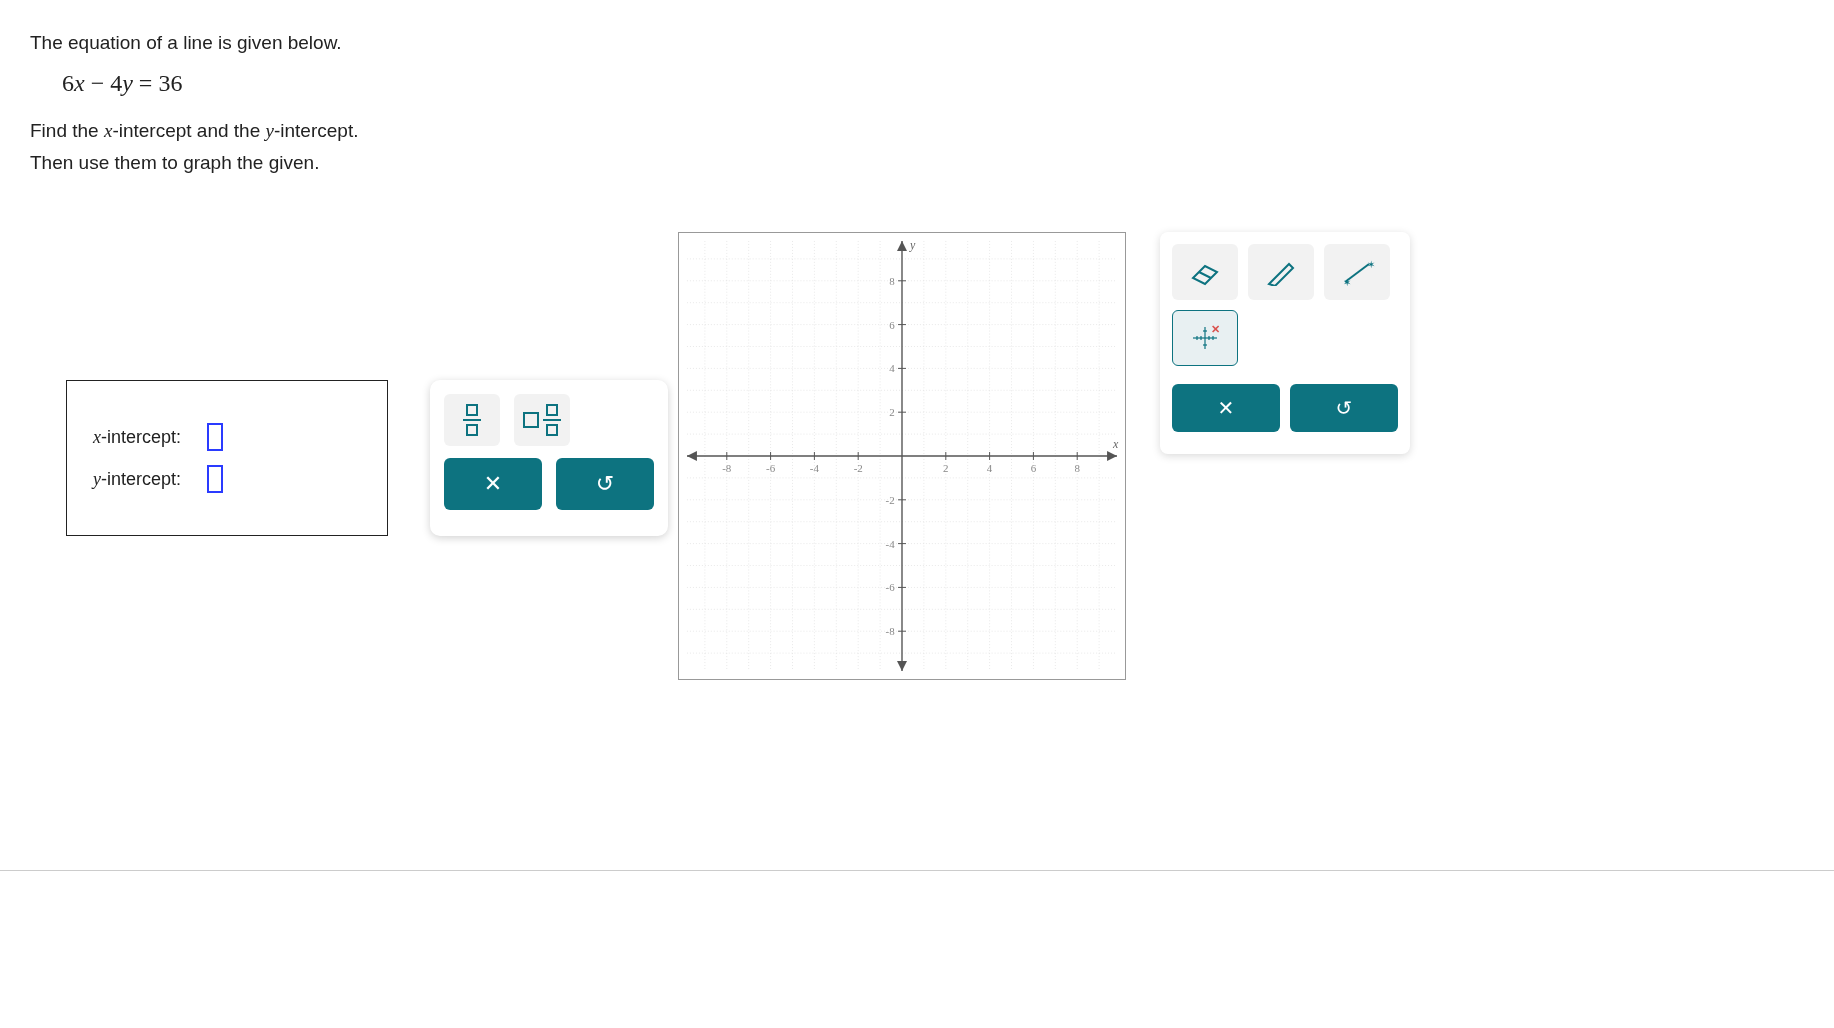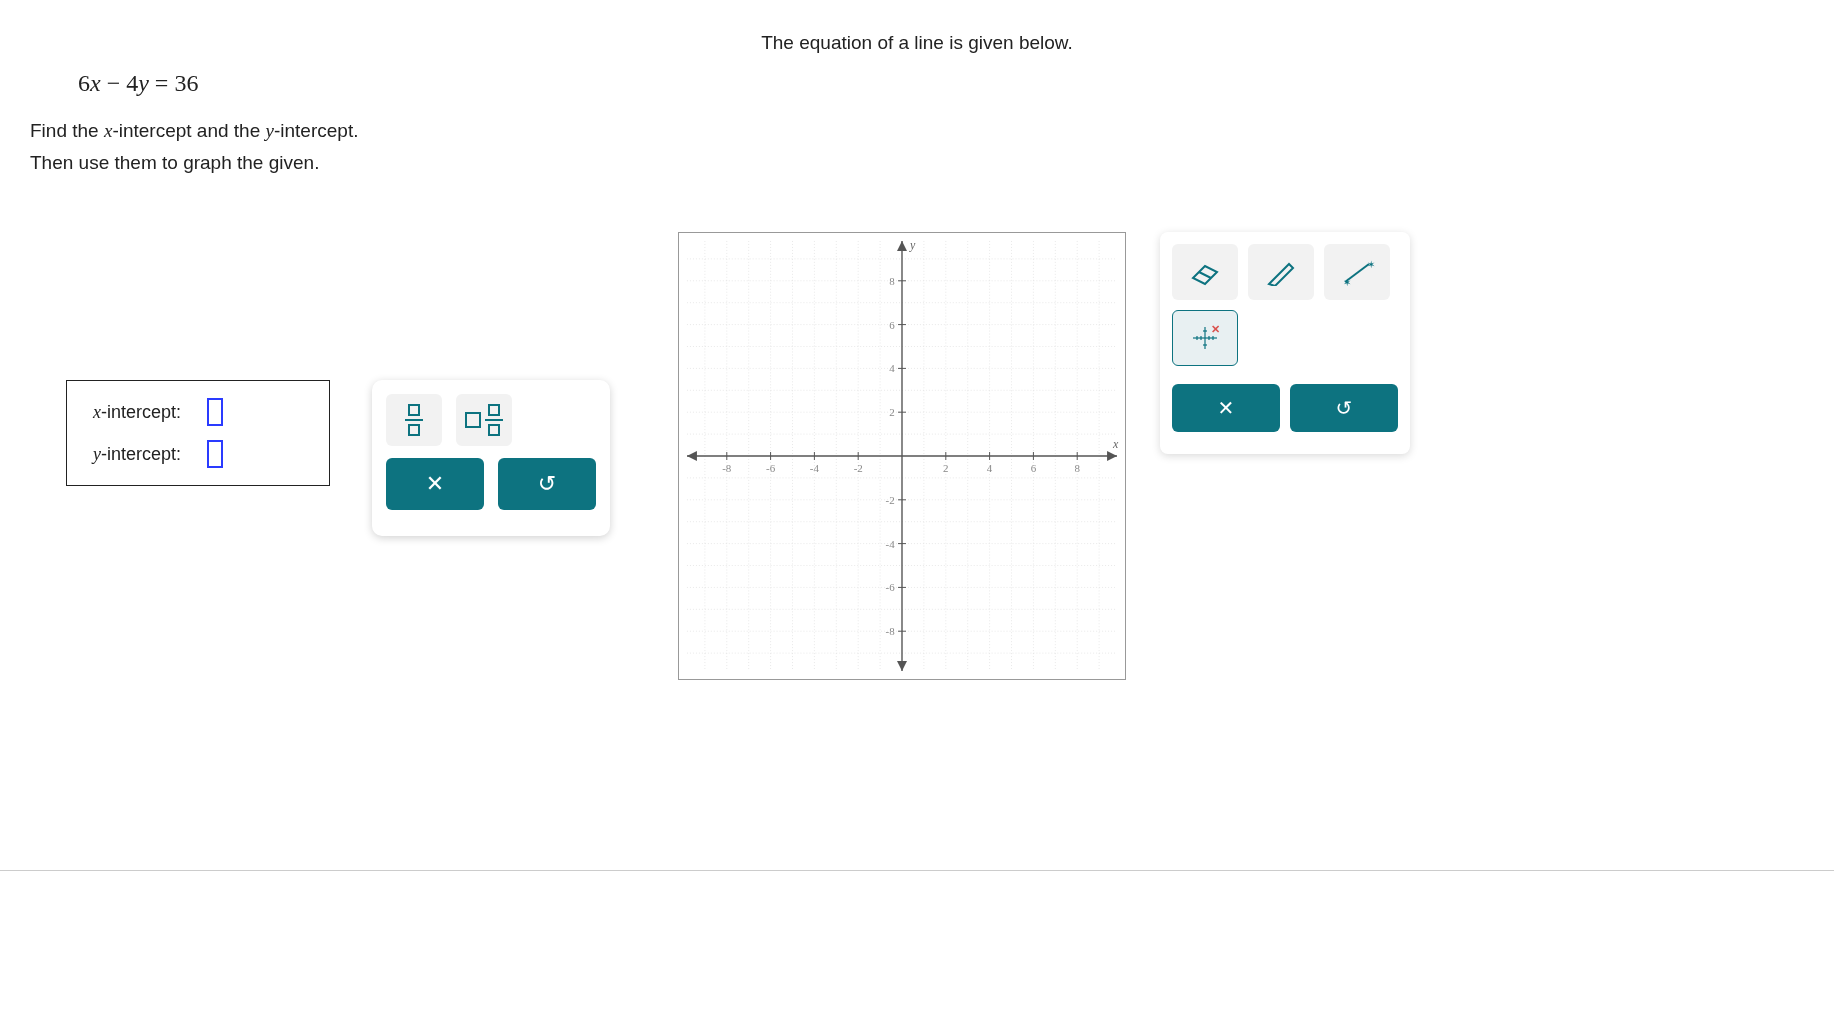--- a/index.html
+++ b/index.html
@@ -6,39 +6,39 @@
 body {
   font-family: Verdana, Geneva, sans-serif;
   font-size: 19px;
   color: #222;
   background: #fff;
   padding: 28px 30px;
   width: 1834px;
   height: 1028px;
   position: relative;
 }
-.question-text { line-height: 1.6; margin-bottom: 8px; text-align: center; }
-.equation { font-family: 'Times New Roman', serif; font-size: 24px; margin: 12px 0 18px 48px; font-style: italic; }
+.question-text { line-height: 1.6; margin-bottom: 8px; }
+.equation { font-family: 'Times New Roman', serif; font-size: 24px; margin: 12px 0 18px 32px; font-style: italic; }
 .equation .num { font-style: normal; }
 .instruction { line-height: 1.65; }
 .mathvar { font-family: 'Times New Roman', serif; font-style: italic; }
 
 .work-area {
   position: absolute;
   top: 380px;
   left: 66px;
   display: flex;
   gap: 42px;
   align-items: flex-start;
 }
 
 .intercept-box {
   border: 1px solid #222;
-  padding: 3px 26px;
-  width: 264px;
+  padding: 28px 26px;
+  width: 322px;
 }
 .intercept-row { display: flex; align-items: center; gap: 26px; margin: 14px 0; }
 .intercept-label { font-size: 18px; }
 .answer-slot {
   width: 16px; height: 28px;
   border: 2px solid #2a3bff;
   display: inline-block;
 }
 
 .keypad {

